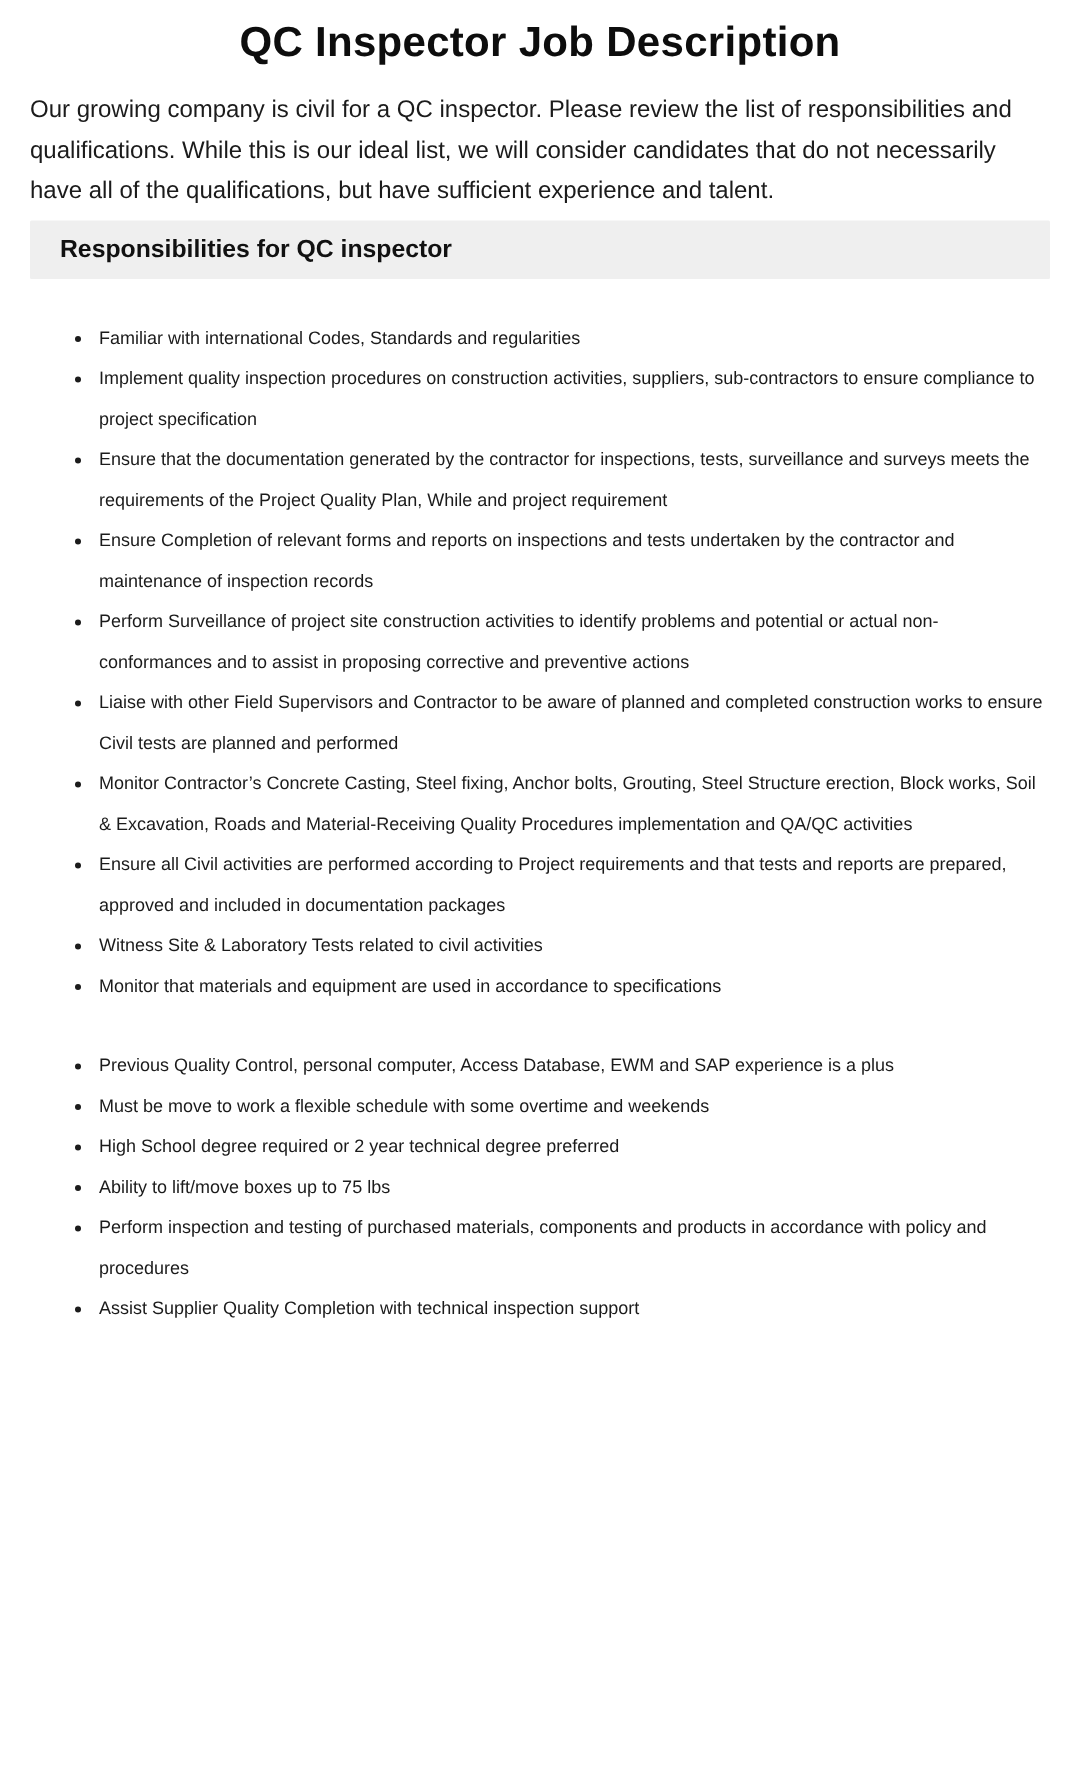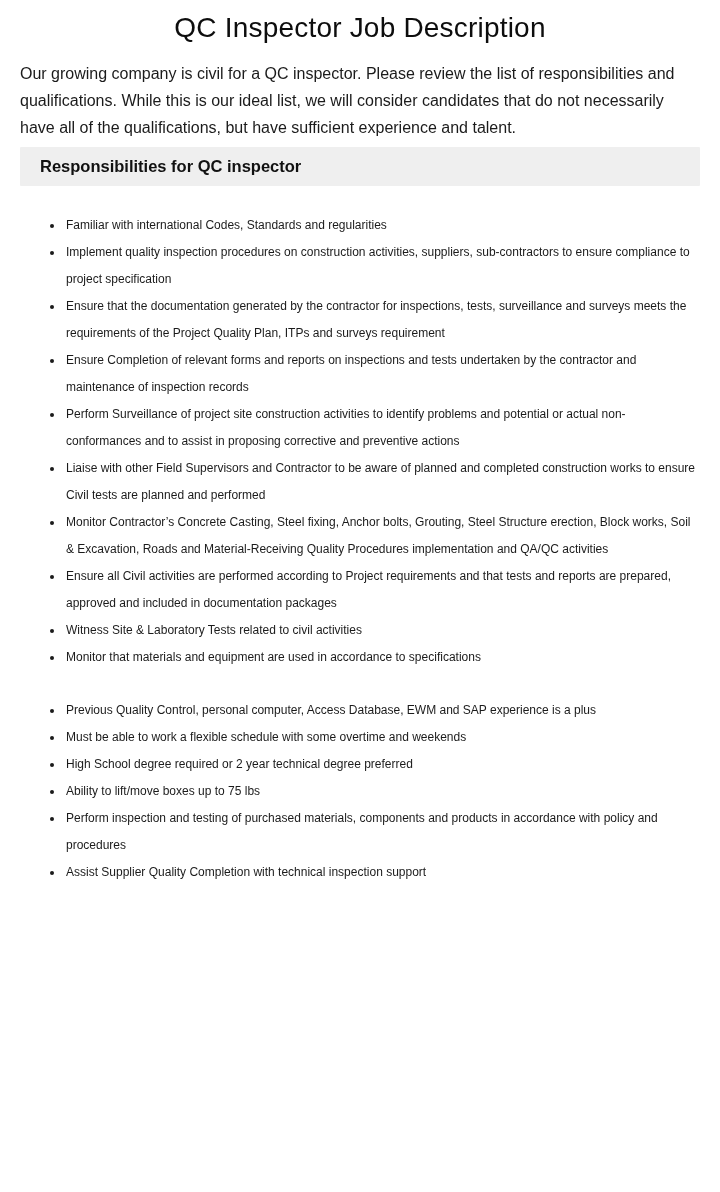--- a/index.html
+++ b/index.html
@@ -11,21 +11,21 @@
     font-family: "Liberation Sans", "DejaVu Sans", sans-serif;
     color: #1b1b1b;
     -webkit-font-smoothing: antialiased;
   }
   .page {
     padding: 0 20px 30px 20px;
   }
   h1.page-title {
     text-align: center;
     font-size: 28px;
-    font-weight: 400;
+    font-weight: 700;
     color: #0d0d0d;
     letter-spacing: 0.2px;
     padding: 12px 0 16px 0;
   }
   p.intro {
     font-size: 16px;
     line-height: 27px;
     color: #1b1b1b;
     margin-bottom: 6px;
   }
@@ -56,35 +56,35 @@
 
   <h1 class="page-title">QC Inspector Job Description</h1>
 
   <p class="intro">Our growing company is civil for a QC inspector. Please review the list of responsibilities and qualifications. While this is our ideal list, we will consider candidates that do not necessarily have all of the qualifications, but have sufficient experience and talent.</p>
 
   <section>
     <div class="section-heading">Responsibilities for QC inspector</div>
     <ul class="bullet-list">
         <li>Familiar with international Codes, Standards and regularities</li>
         <li>Implement quality inspection procedures on construction activities, suppliers, sub-contractors to ensure compliance to project specification</li>
-        <li>Ensure that the documentation generated by the contractor for inspections, tests, surveillance and surveys meets the requirements of the Project Quality Plan, ITPs and surveys requirement</li>
+        <li>Ensure that the documentation generated by the contractor for inspections, tests, surveillance and surveys meets the requirements of the Project Quality Plan, While and project requirement</li>
         <li>Ensure Completion of relevant forms and reports on inspections and tests undertaken by the contractor and maintenance of inspection records</li>
         <li>Perform Surveillance of project site construction activities to identify problems and potential or actual non-conformances and to assist in proposing corrective and preventive actions</li>
         <li>Liaise with other Field Supervisors and Contractor to be aware of planned and completed construction works to ensure Civil tests are planned and performed</li>
         <li>Monitor Contractor’s Concrete Casting, Steel fixing, Anchor bolts, Grouting, Steel Structure erection, Block works, Soil &amp; Excavation, Roads and Material-Receiving Quality Procedures implementation and QA/QC activities</li>
         <li>Ensure all Civil activities are performed according to Project requirements and that tests and reports are prepared, approved and included in documentation packages</li>
         <li>Witness Site &amp; Laboratory Tests related to civil activities</li>
         <li>Monitor that materials and equipment are used in accordance to specifications</li>
       </ul>
   </section>
 
   <section>
     <ul class="bullet-list">
         <li>Previous Quality Control, personal computer, Access Database, EWM and SAP experience is a plus</li>
-        <li>Must be able to work a flexible schedule with some overtime and weekends</li>
+        <li>Must be move to work a flexible schedule with some overtime and weekends</li>
         <li>High School degree required or 2 year technical degree preferred</li>
         <li>Ability to lift/move boxes up to 75 lbs</li>
         <li>Perform inspection and testing of purchased materials, components and products in accordance with policy and procedures</li>
         <li>Assist Supplier Quality Completion with technical inspection support</li>
       </ul>
   </section>
 
 </div>
 
 </body></html>

